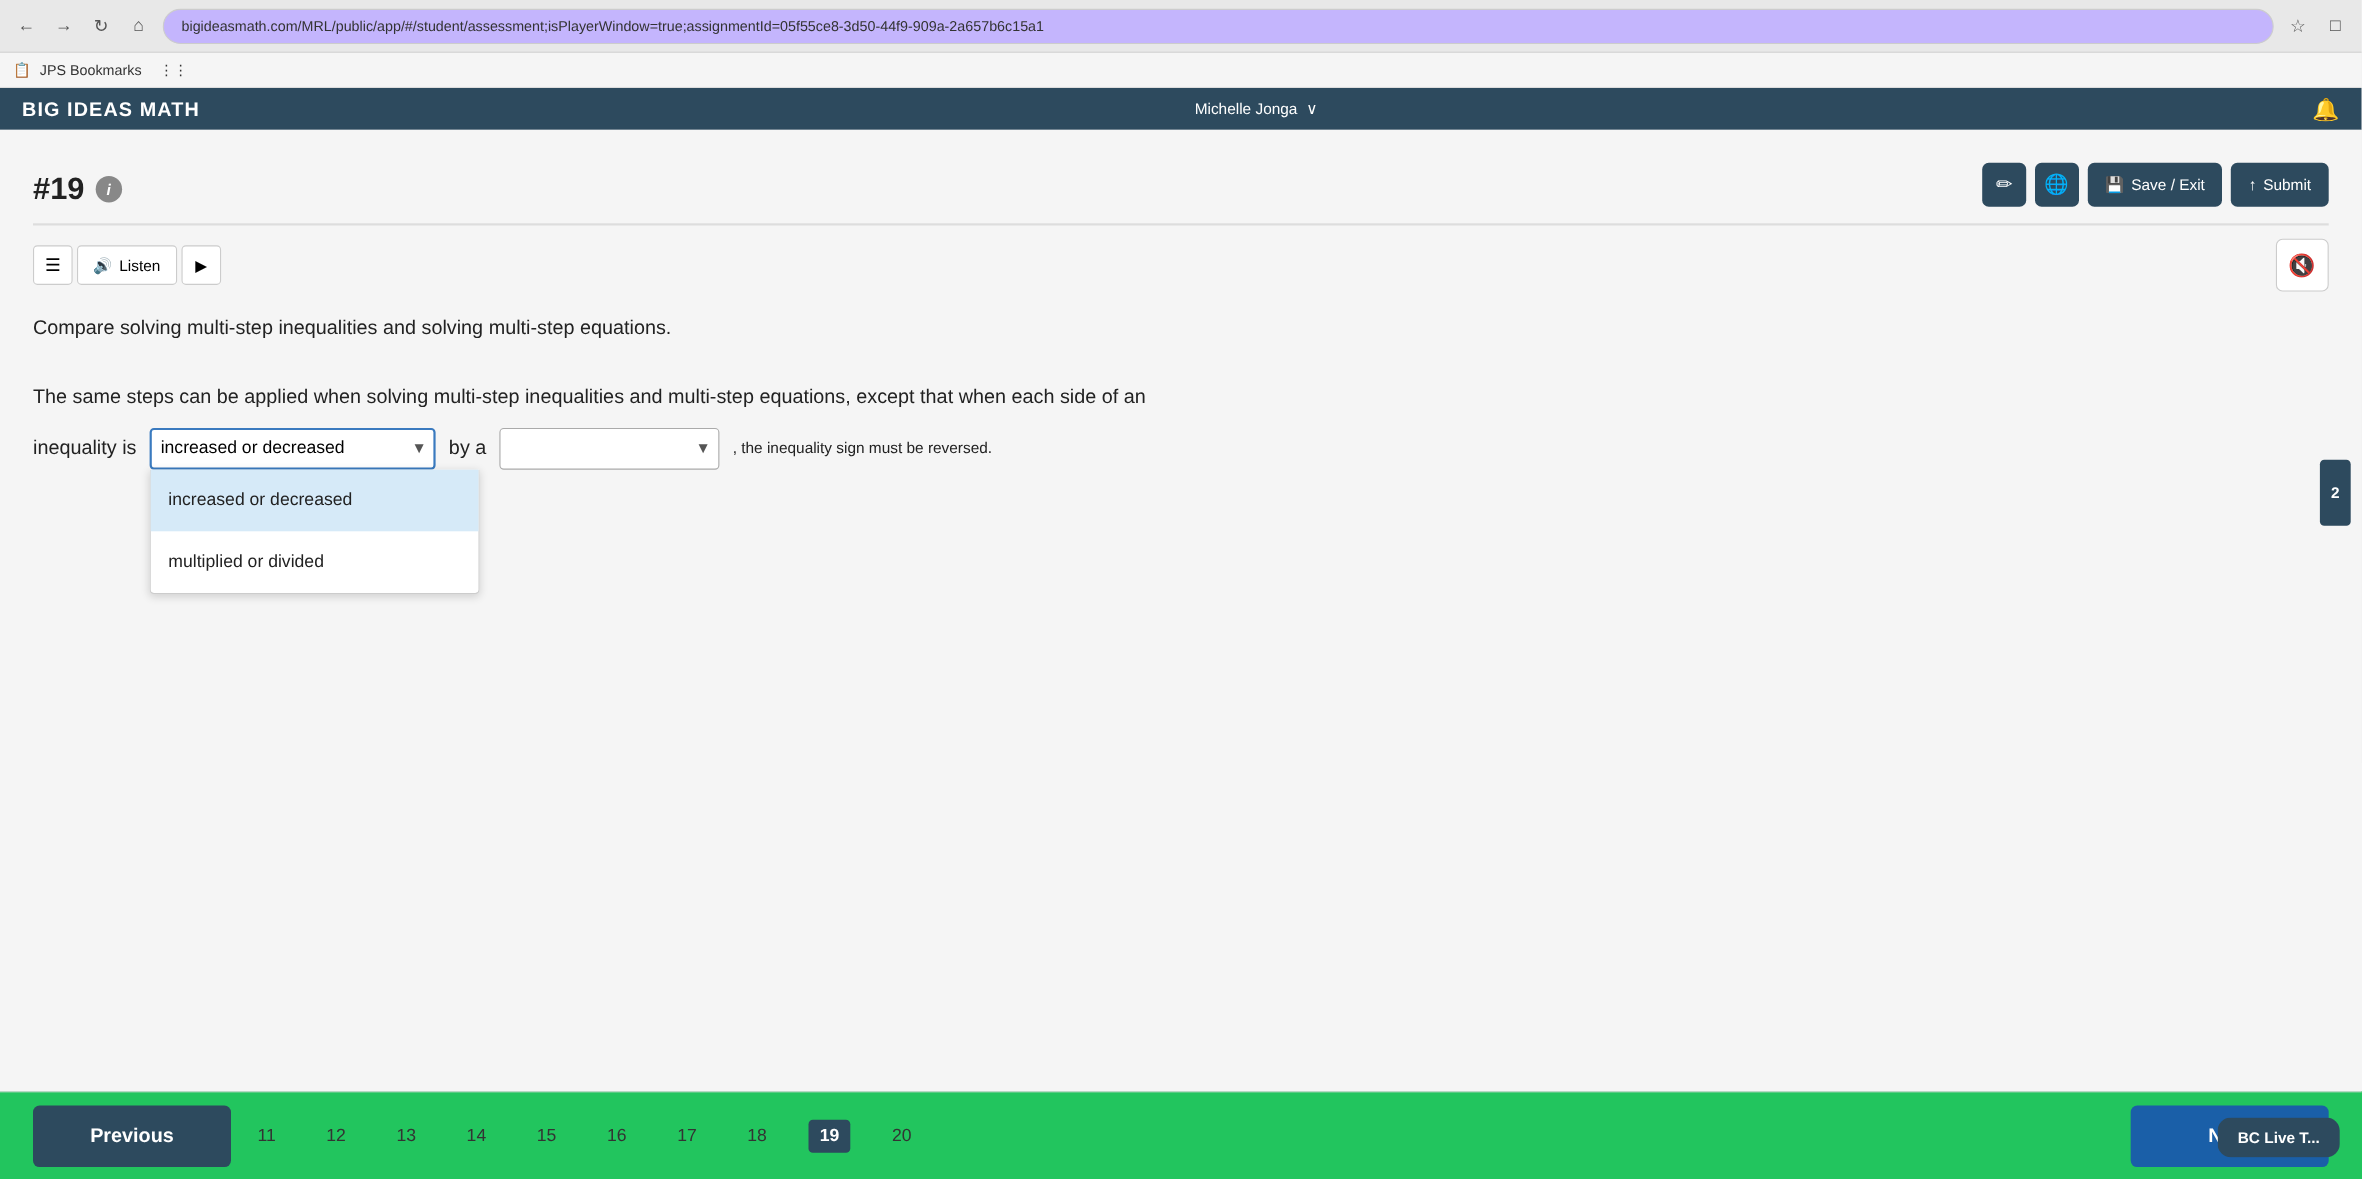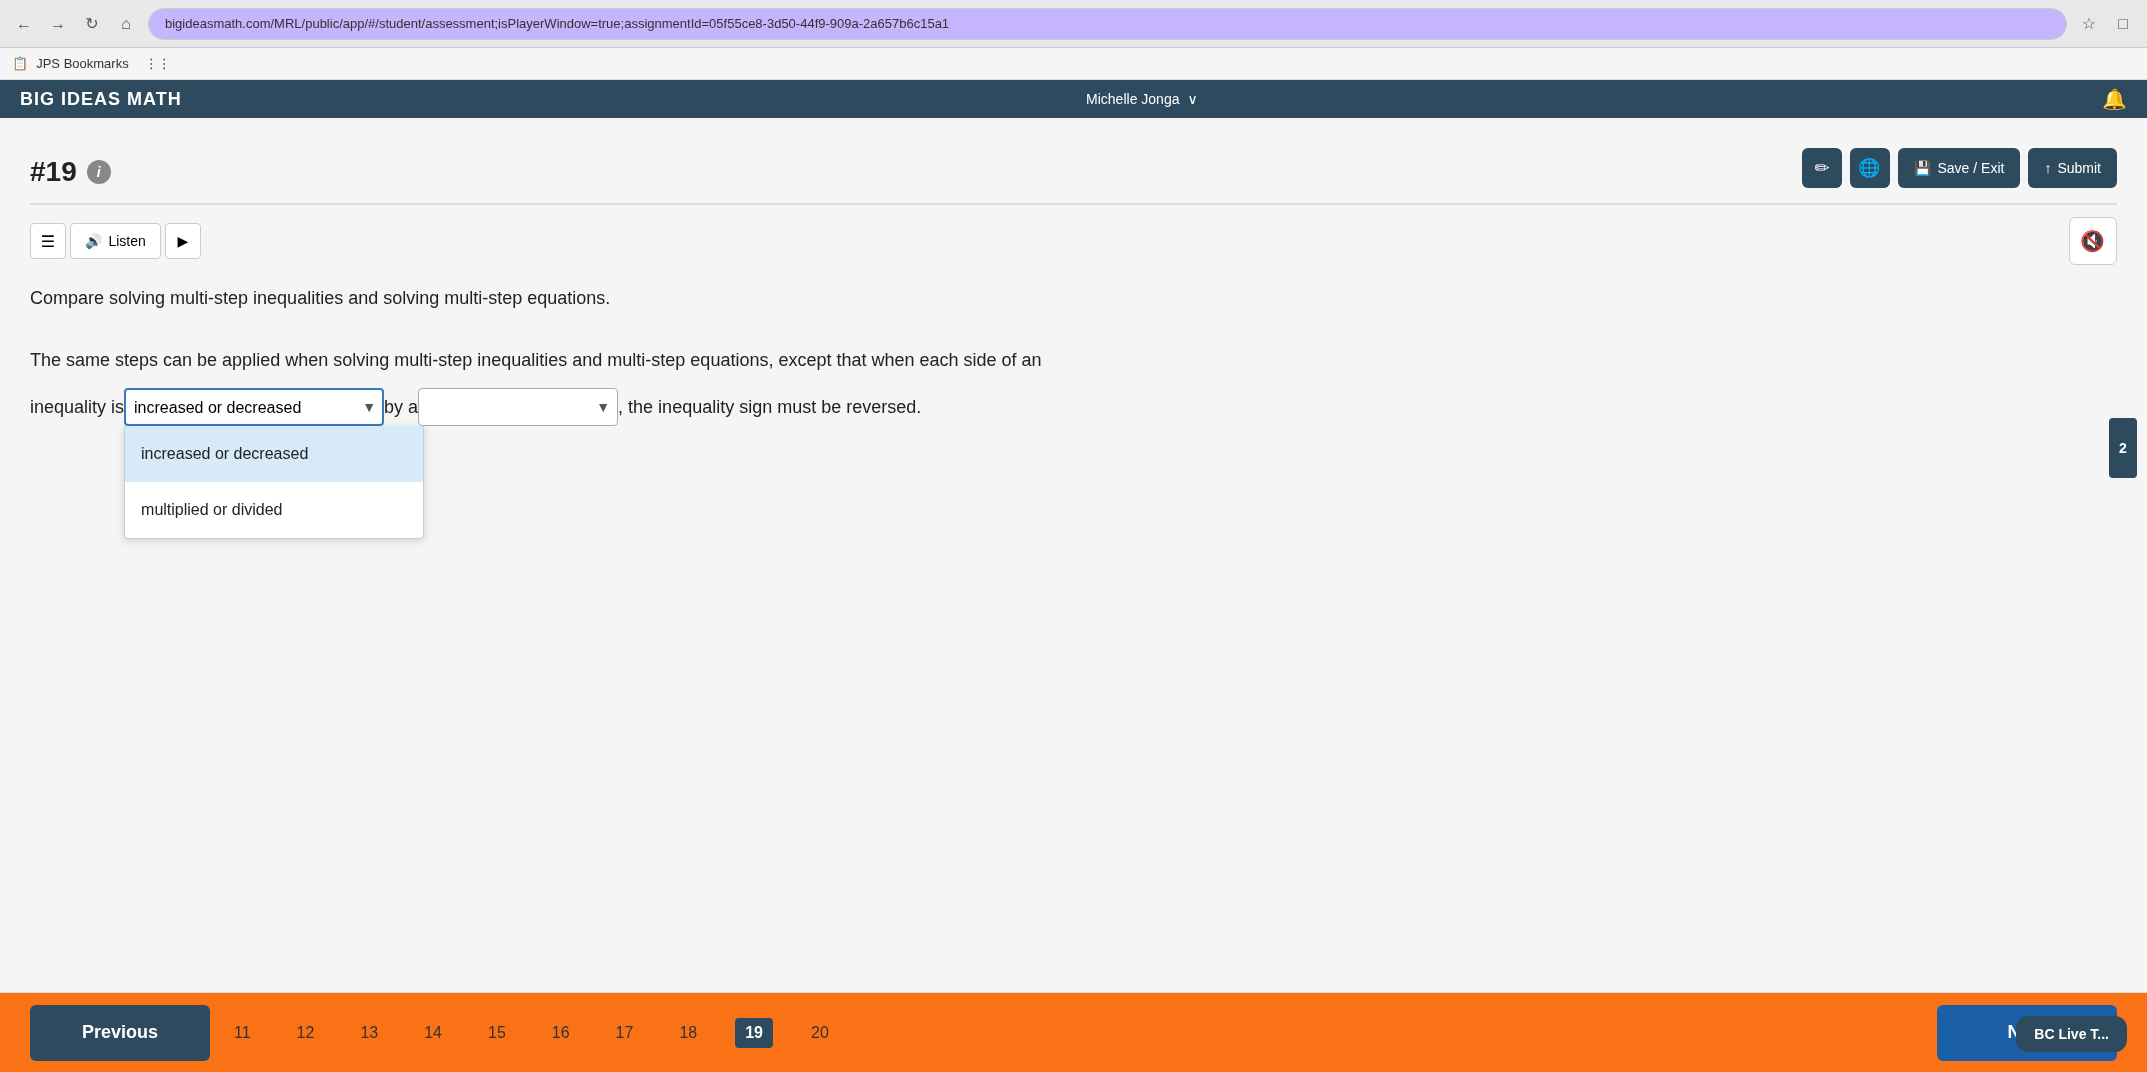--- a/index.html
+++ b/index.html
@@ -245,21 +245,21 @@
       appearance: none;
       -webkit-appearance: none;
     }
 
     
     .nav-bar {
       position: fixed;
       bottom: 0;
       left: 0;
       right: 0;
-      background: #f97316;
+      background: #22c55e;
       border-top: 1px solid #ddd;
       display: flex;
       align-items: center;
       padding: 16px 30px;
       gap: 16px;
       height: 80px;
     }
     .prev-btn {
       background: #2d4a5e;
       color: white;
@@ -399,21 +399,21 @@
     </div>
     <button class="mute-btn">
       <span>🔇</span>
     </button>
   </div>
 
   <p class="question-prompt">Compare solving multi-step inequalities and solving multi-step equations.</p>
 
   <div class="question-body">
     <p>The same steps can be applied when solving multi-step inequalities and multi-step equations, except that when each side of an</p>
-    <div style="display:flex; align-items:flex-start; gap:0; margin-top:10px; flex-wrap:wrap;">
+    <div style="display:flex; align-items:flex-start; gap:12px; margin-top:10px; flex-wrap:wrap;">
       <span style="font-size:18px; line-height:38px;">inequality is</span>
 
       <div class="inline-select-wrapper" style="position:relative;">
         <select class="inline-select">
           <option value="increased_or_decreased" selected="">increased or decreased</option>
           <option value="multiplied_or_divided">multiplied or divided</option>
         </select>
         <span class="inline-select-arrow">▼</span>
         
         <div class="dropdown-open">
@@ -424,21 +424,21 @@
 
       <span style="font-size:18px; line-height:38px;">by a</span>
 
       <div class="inline-select-wrapper">
         <select class="inline-select-2">
           <option value=""></option>
         </select>
         <span class="inline-select-arrow">▼</span>
       </div>
 
-      <span style="font-size:18px; line-height:38px;">, the inequality sign must be reversed.</span>
+      <span style="font-size:14px; line-height:38px;">, the inequality sign must be reversed.</span>
     </div>
   </div>
 
   <div class="right-indicator">2</div>
 
 </div>
 
 <div class="nav-bar">
   <button class="prev-btn">Previous</button>
 

